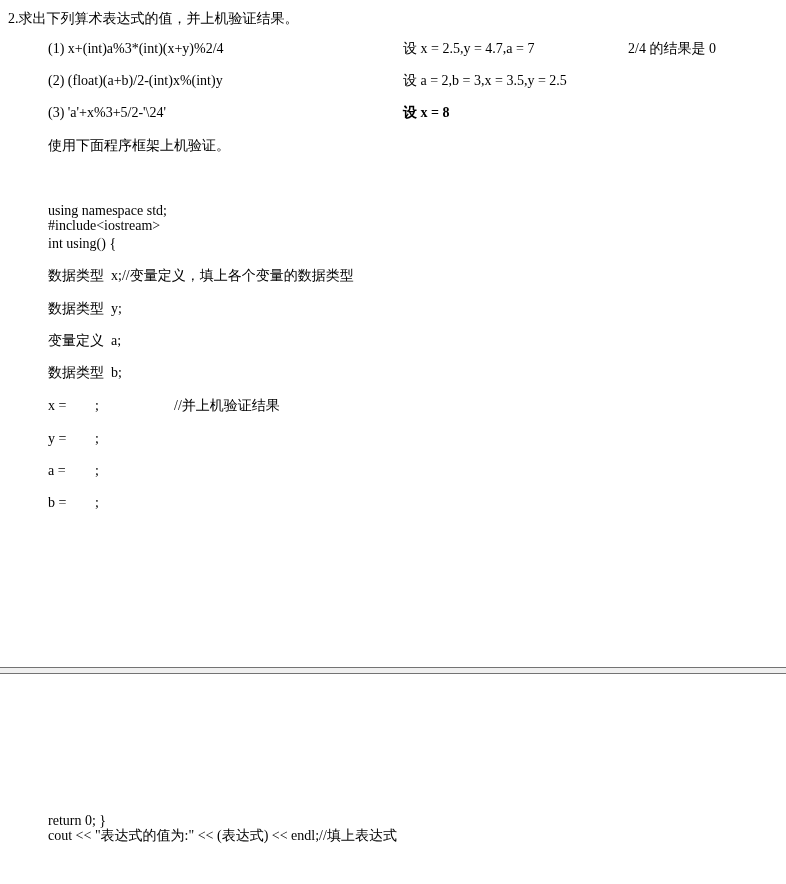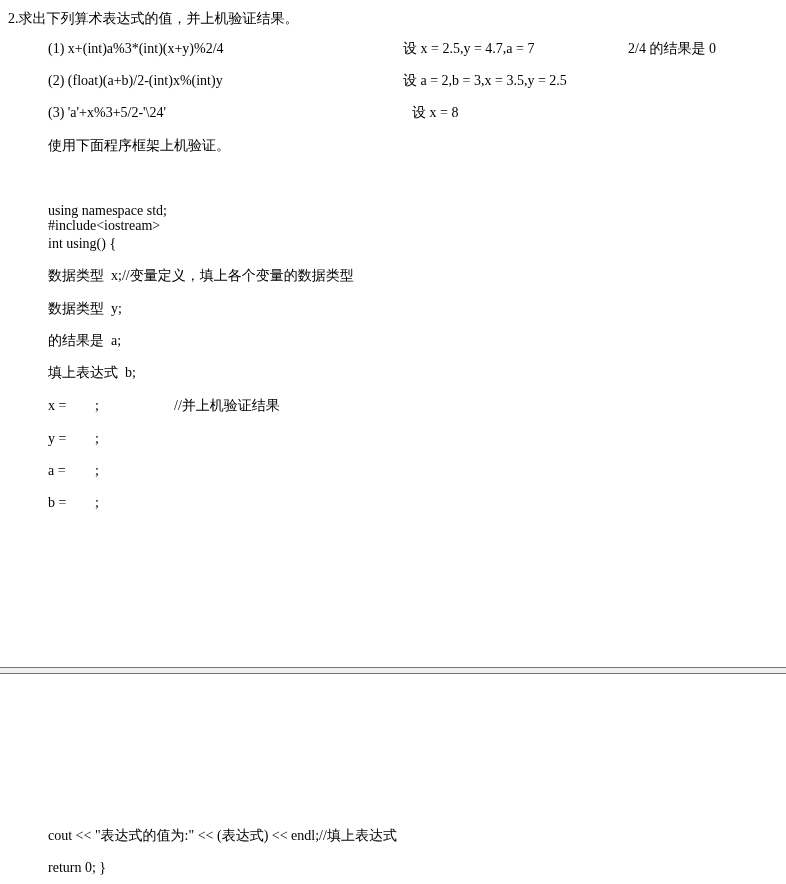--- a/index.html
+++ b/index.html
@@ -33,43 +33,43 @@
 <div class="line" style="left:8px; top:8px;">2.求出下列算术表达式的值，并上机验证结果。</div>
 
 <div class="line" style="left:48px; top:38px;">(1) x+(int)a%3*(int)(x+y)%2/4</div>
 <div class="line" style="left:403px; top:38px;">设 x = 2.5,y = 4.7,a = 7</div>
 <div class="line" style="left:628px; top:38px;">2/4 的结果是 0</div>
 
 <div class="line" style="left:48px; top:70px;">(2) (float)(a+b)/2-(int)x%(int)y</div>
 <div class="line" style="left:403px; top:70px;">设 a = 2,b = 3,x = 3.5,y = 2.5</div>
 
 <div class="line" style="left:48px; top:102px;">(3) 'a'+x%3+5/2-'\24'</div>
-<div class="line" style="left:412px; top:102px;">设 x = 8</div>
+<div class="line" style="left:403px; top:102px;font-weight:bold;">设 x = 8</div>
 
 <div class="line" style="left:48px; top:135px;">使用下面程序框架上机验证。</div>
 
 <div class="line" style="left:48px; top:168px;margin-top:47px;">#include&lt;iostream&gt;</div>
 <div class="line" style="left:48px; top:200px;">using namespace std;</div>
 <div class="line" style="left:48px; top:233px;">int using() {</div>
 <div class="line" style="left:48px; top:265px;">数据类型  x;//变量定义，填上各个变量的数据类型</div>
 <div class="line" style="left:48px; top:298px;">数据类型  y;</div>
-<div class="line" style="left:48px; top:330px;">的结果是  a;</div>
-<div class="line" style="left:48px; top:362px;">填上表达式  b;</div>
+<div class="line" style="left:48px; top:330px;">变量定义  a;</div>
+<div class="line" style="left:48px; top:362px;">数据类型  b;</div>
 
 <div class="line" style="left:48px; top:395px;">x =</div>
 <div class="line" style="left:95px; top:395px;">;</div>
 <div class="line" style="left:174px; top:395px;">//并上机验证结果</div>
 
 <div class="line" style="left:48px; top:428px;">y =</div>
 <div class="line" style="left:95px; top:428px;">;</div>
 
 <div class="line" style="left:48px; top:460px;">a =</div>
 <div class="line" style="left:95px; top:460px;">;</div>
 
 <div class="line" style="left:48px; top:492px;">b =</div>
 <div class="line" style="left:95px; top:492px;">;</div>
 
 <div class="divider"></div>
 
 <div class="line" style="left:48px; top:825px;">cout &lt;&lt; "表达式的值为:" &lt;&lt; (表达式) &lt;&lt; endl;//填上表达式</div>
-<div class="line" style="left:48px; top:857px;">return 0; }</div>
+<div class="line" style="left:48px; top:810px;">return 0; }</div>
 
 <div class="watermark">CSDN @tt*tt</div>
 
 </body></html>

